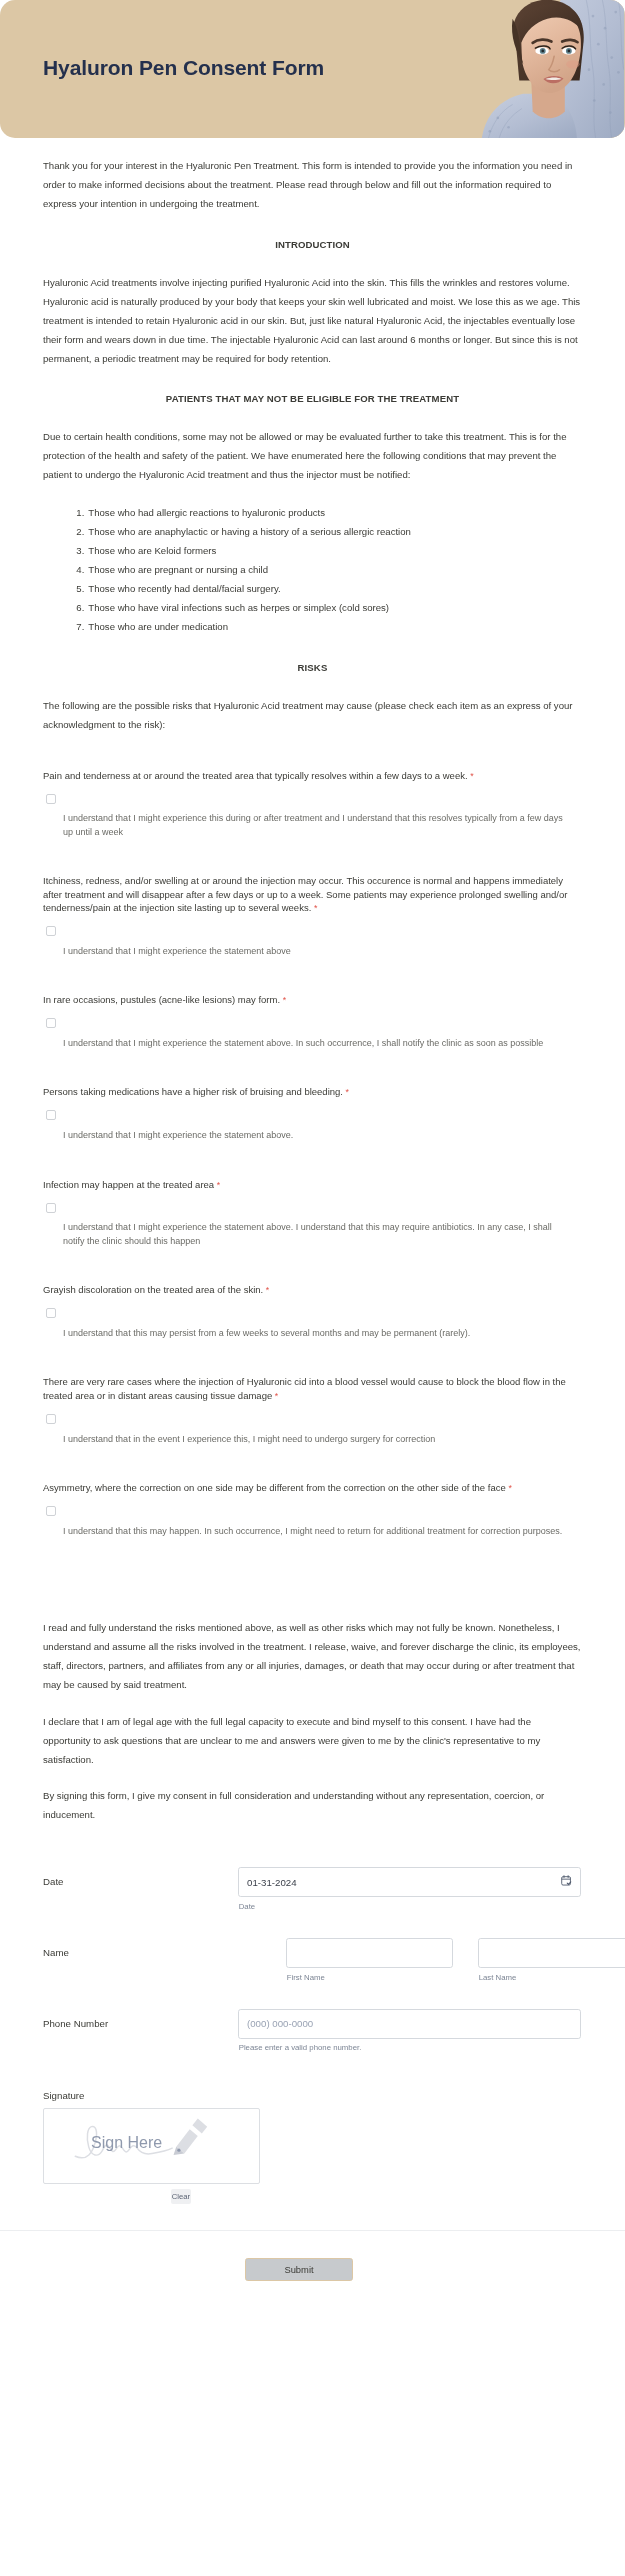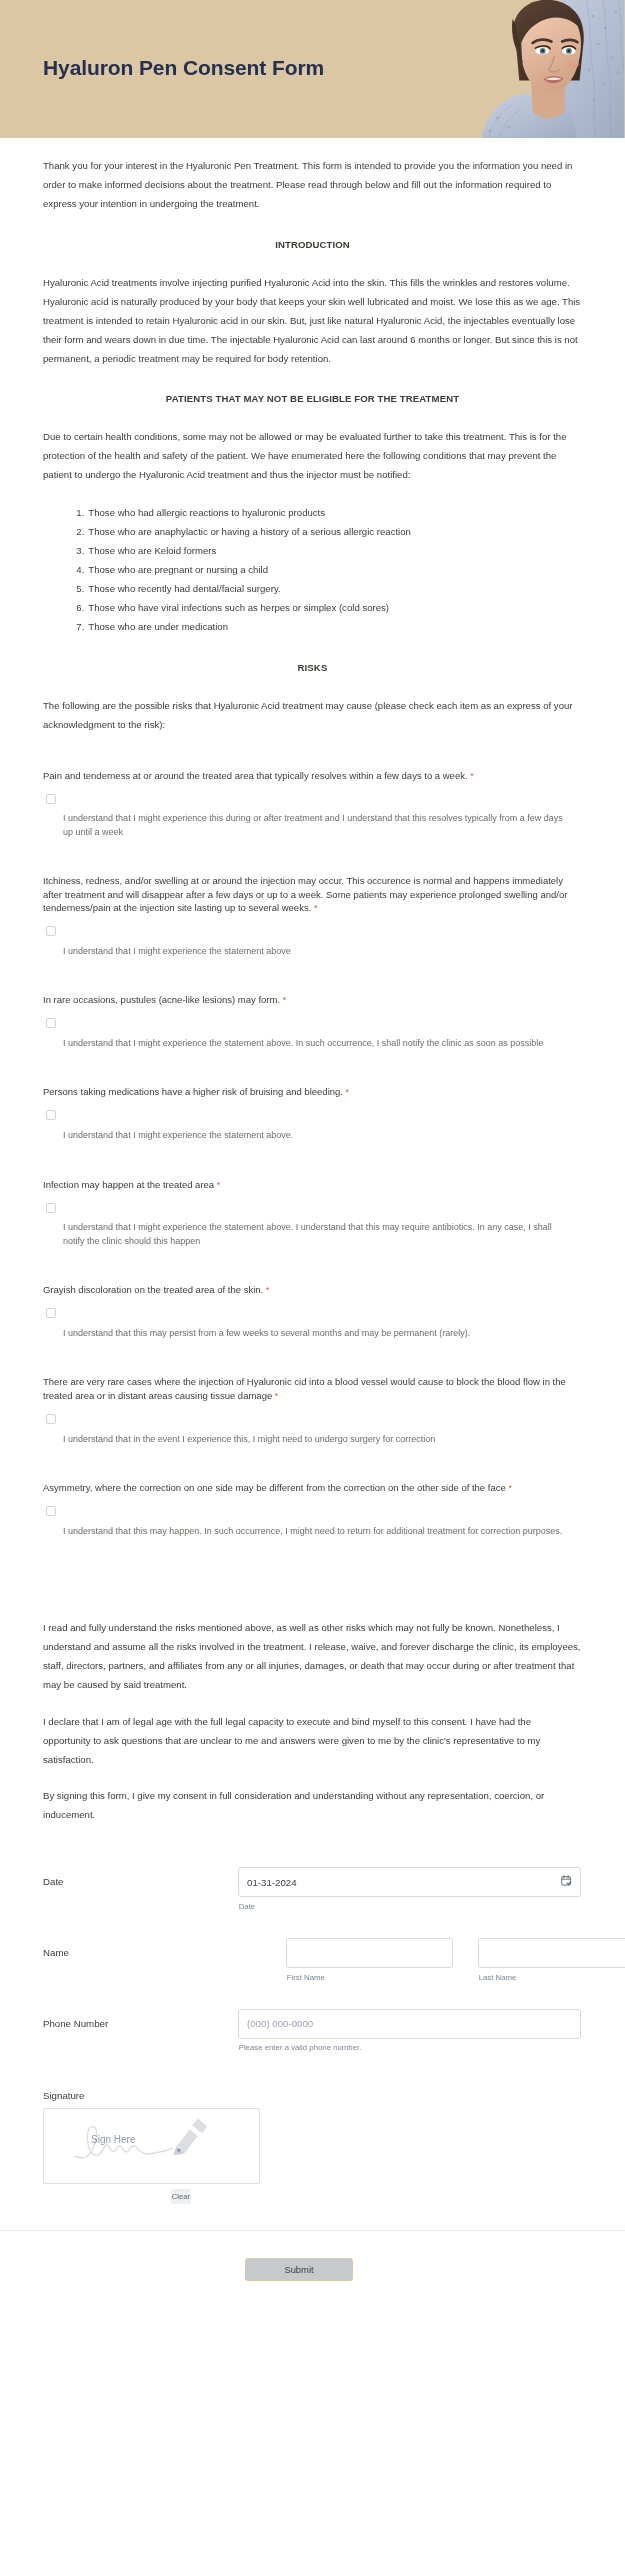--- a/index.html
+++ b/index.html
@@ -21,20 +21,21 @@
     position: relative;
     overflow: hidden;
   }
 
   
   .header {
     position: relative;
     height: 138px;
     background: #dcc7a5;
     overflow: hidden;
+    border-radius: 15px;
   }
   .header-title {
     position: absolute;
     left: 43px;
     top: 55px;
     font-size: 21px;
     font-weight: bold;
     color: #24304d;
     letter-spacing: -0.1px;
     line-height: 1.2;
@@ -210,21 +211,21 @@
     position: absolute;
     left: 0; top: 0; right: 0; bottom: 0;
     display: flex;
     align-items: center;
     justify-content: center;
   }
   .sig-here-text {
     position: absolute;
     left: 47px;
     top: 25.5px;
-    font-size: 10px;
+    font-size: 16px;
     color: #8f99ad;
   }
   .clear-btn {
     width: 20px;
     height: 15.5px;
     background: #eff0f2;
     border: none;
     border-radius: 2px;
     color: #5c6474;
     font-size: 7.7px;

